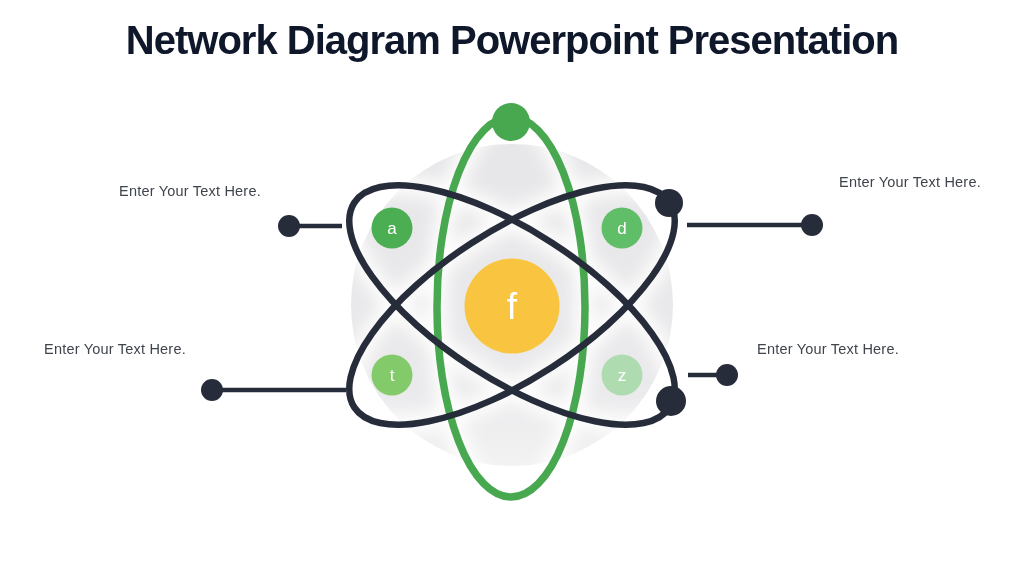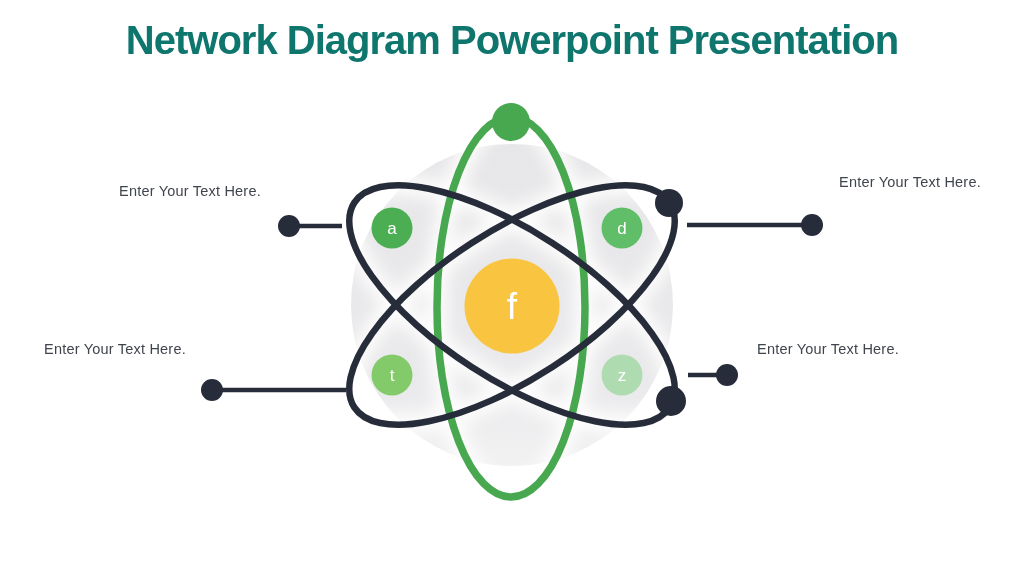--- a/index.html
+++ b/index.html
@@ -21,21 +21,21 @@
     position: absolute;
     top: 18px;
     left: 0;
     width: 1024px;
     margin: 0;
     text-align: center;
     font-size: 40px;
     line-height: 44px;
     font-weight: 700;
     letter-spacing: -1px;
-    color: #0f766e;
+    color: #0f172a;
   }
   .stage {
     position: absolute;
     left: 0;
     top: 0;
     width: 1024px;
     height: 576px;
   }
   .stage svg {
     position: absolute;

